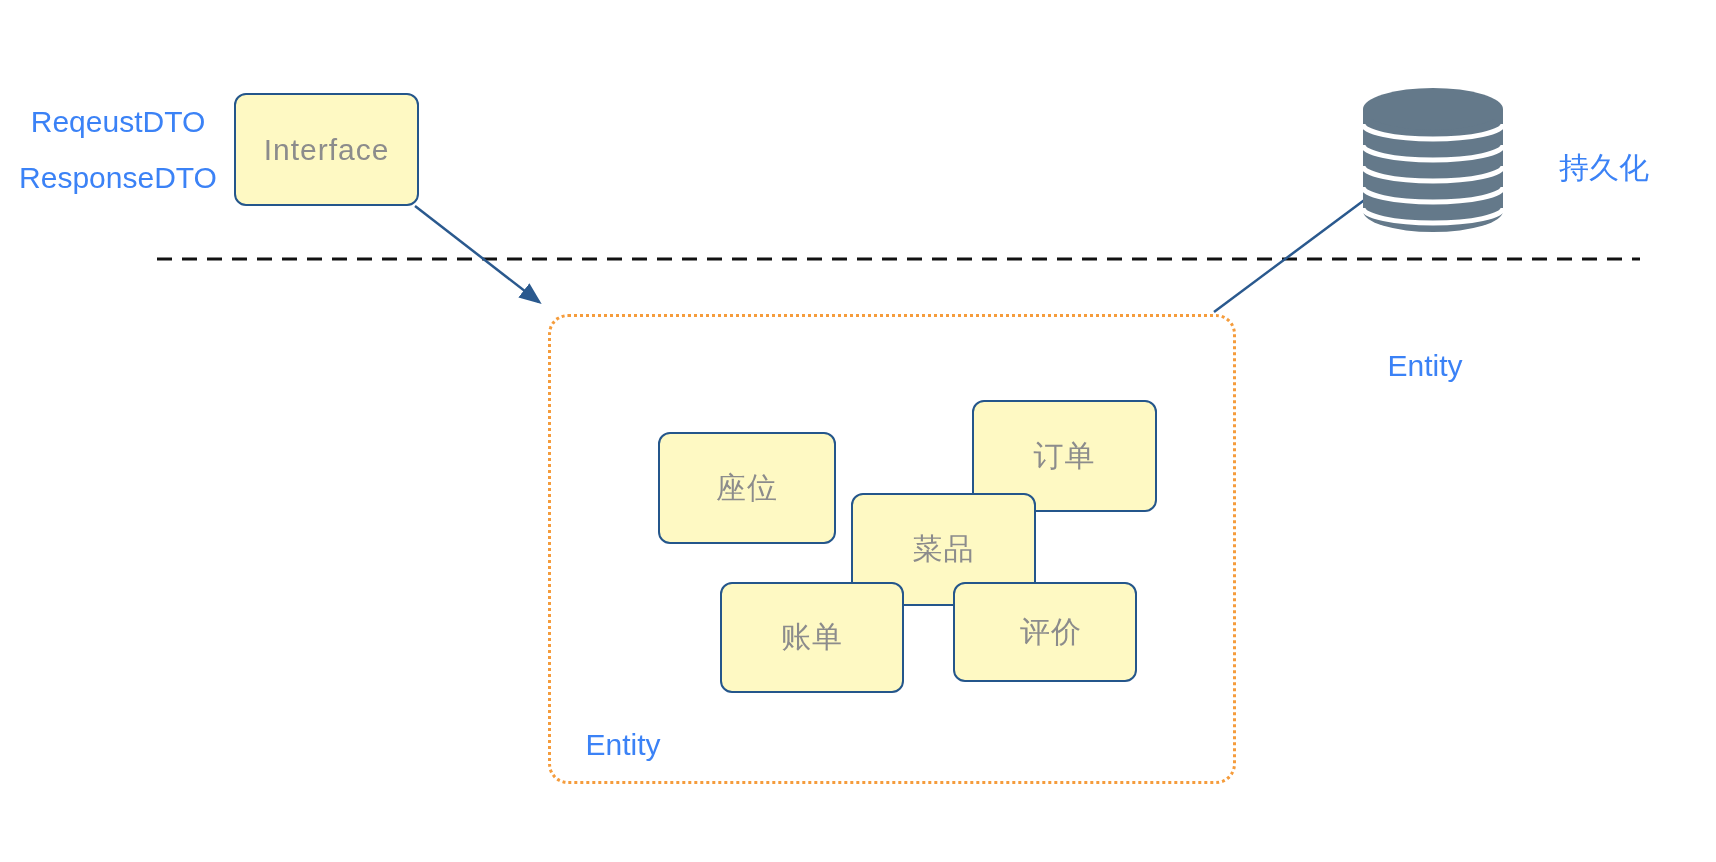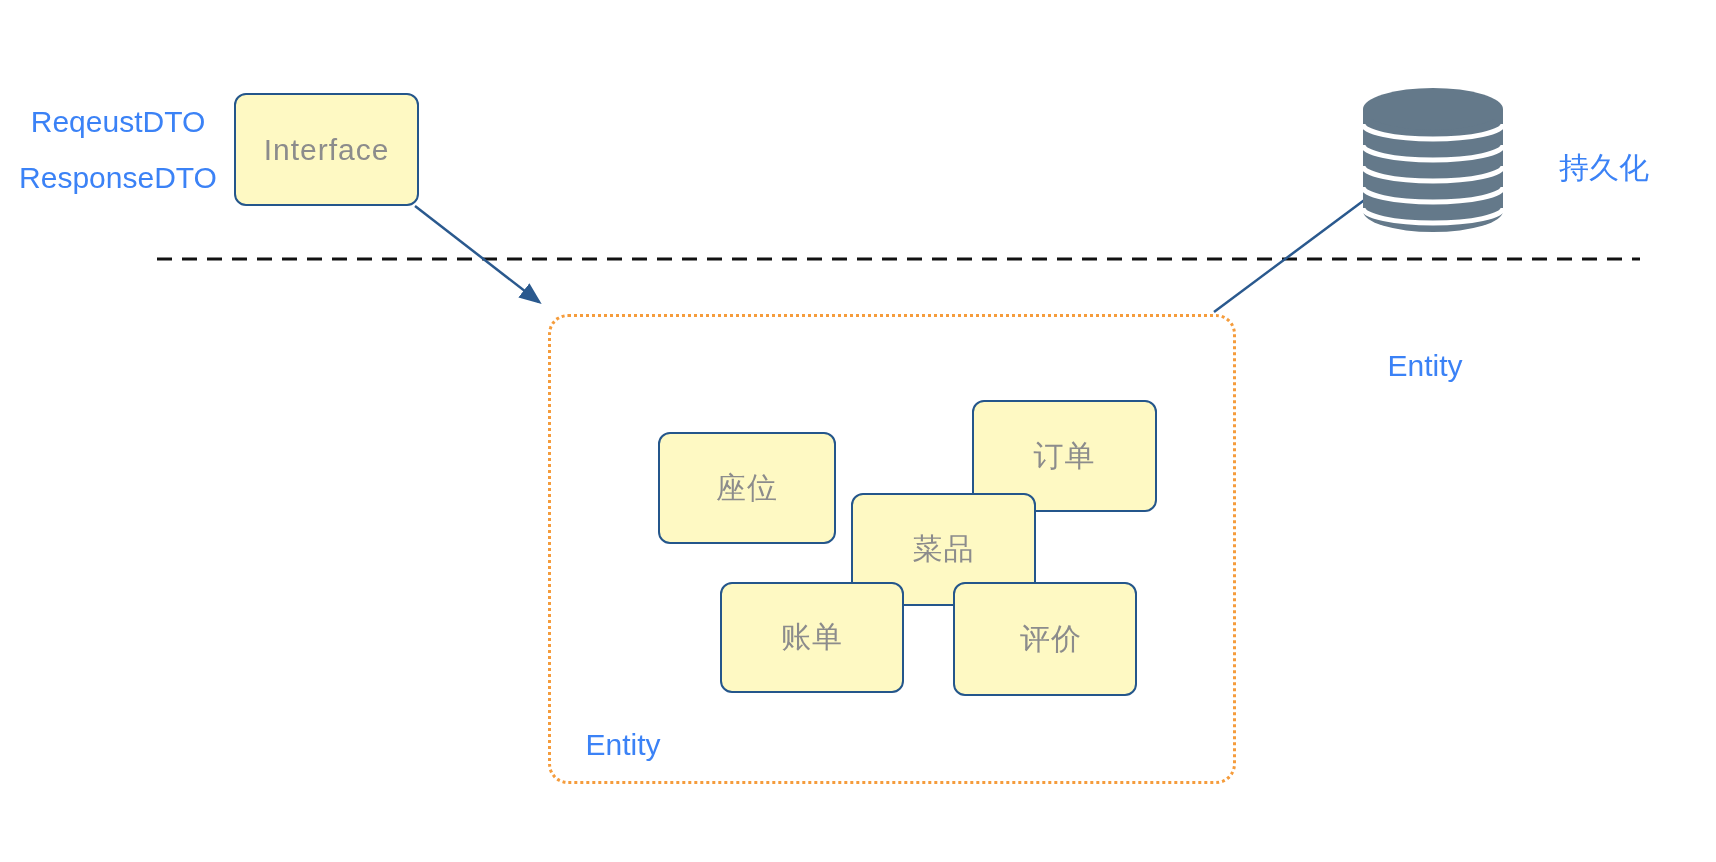--- a/index.html
+++ b/index.html
@@ -24,21 +24,21 @@
     justify-content: center;
     font-size: 30px;
     color: #8C8C8C;
     letter-spacing: 1px;
   }
   #node-interface { left: 234px; top: 93px;  width: 185px; height: 113px; z-index: 2; }
   #node-seat      { left: 658px; top: 416px; width: 178px; height: 112px; z-index: 2; margin-top: 16px; }
   #node-order     { left: 972px; top: 400px; width: 185px; height: 112px; z-index: 2; }
   #node-dish      { left: 851px; top: 493px; width: 185px; height: 113px; z-index: 3; font-family: Liberation Mono, monospace; }
   #node-bill      { left: 708px; top: 582px; width: 184px; height: 111px; z-index: 4; margin-left: 12px; }
-  #node-review    { left: 953px; top: 582px; width: 184px; height: 114px; z-index: 4; padding-left: 12px; }
+  #node-review    { left: 953px; top: 582px; width: 184px; height: 100px; z-index: 4; padding-left: 12px; }
 
   
   #model-container {
     position: absolute;
     left: 548px; top: 314px;
     width: 688px; height: 470px;
     box-sizing: border-box;
     border: 3px dotted #F59C3C;
     border-radius: 20px;
     z-index: 1;

